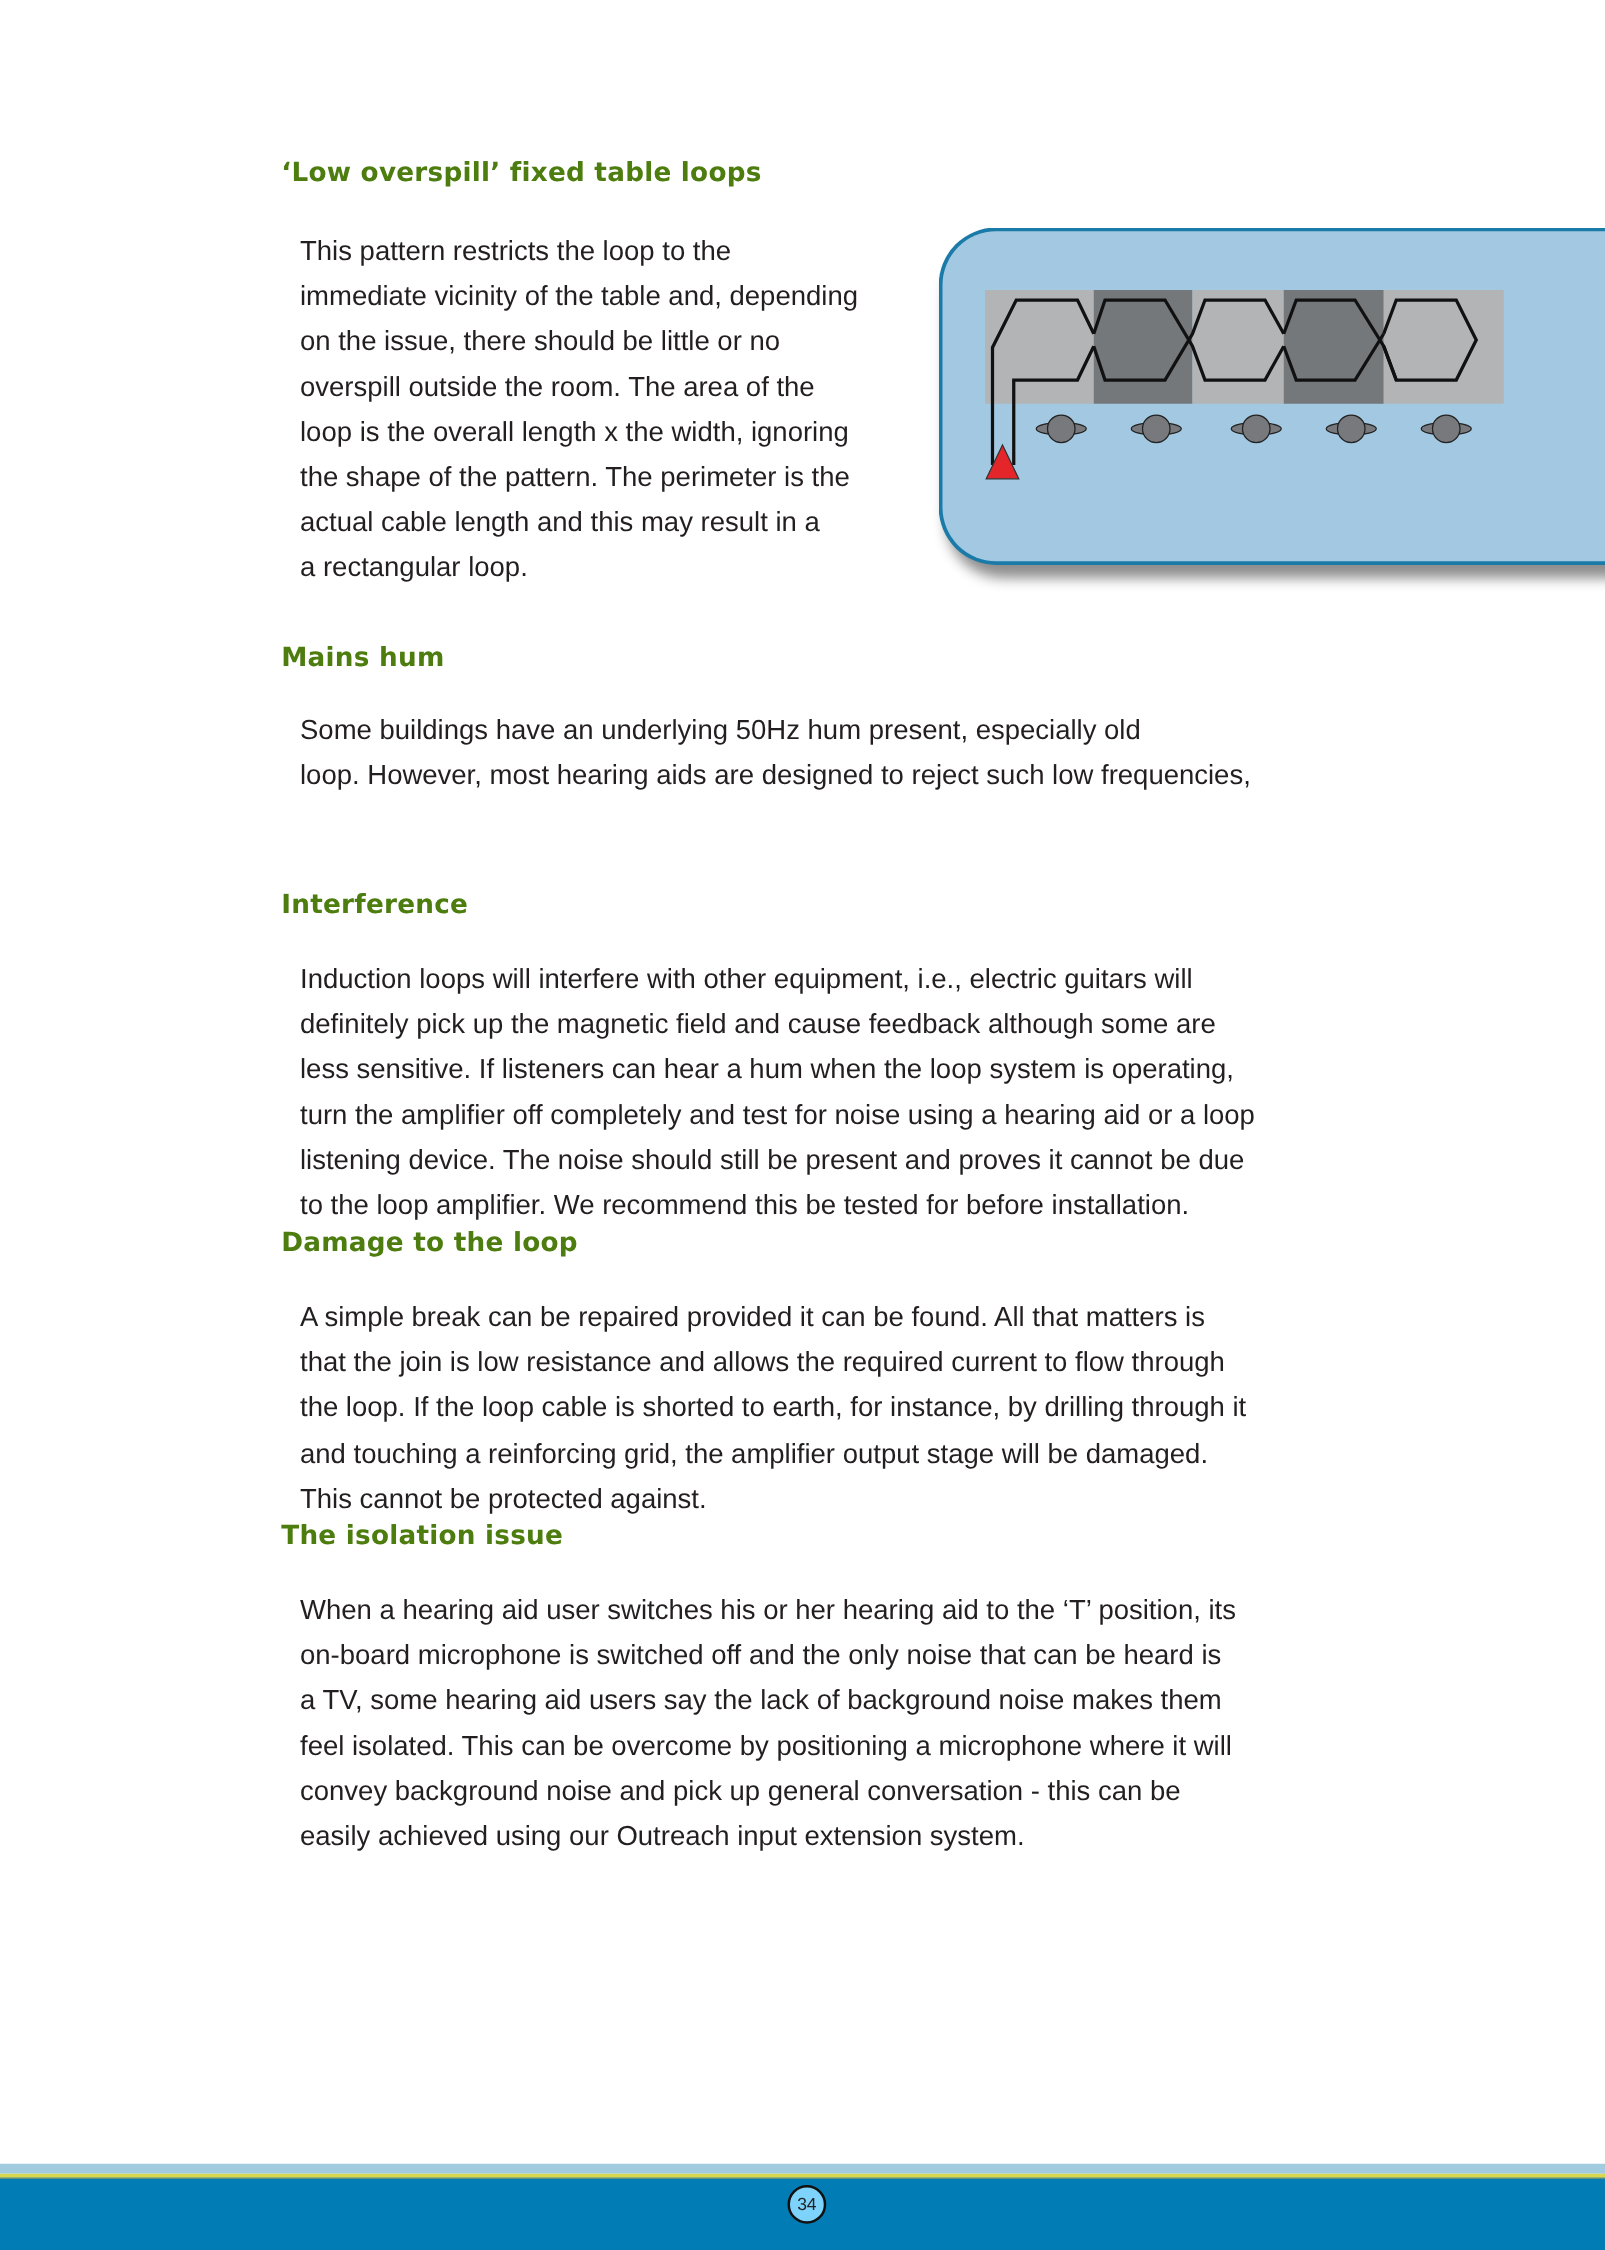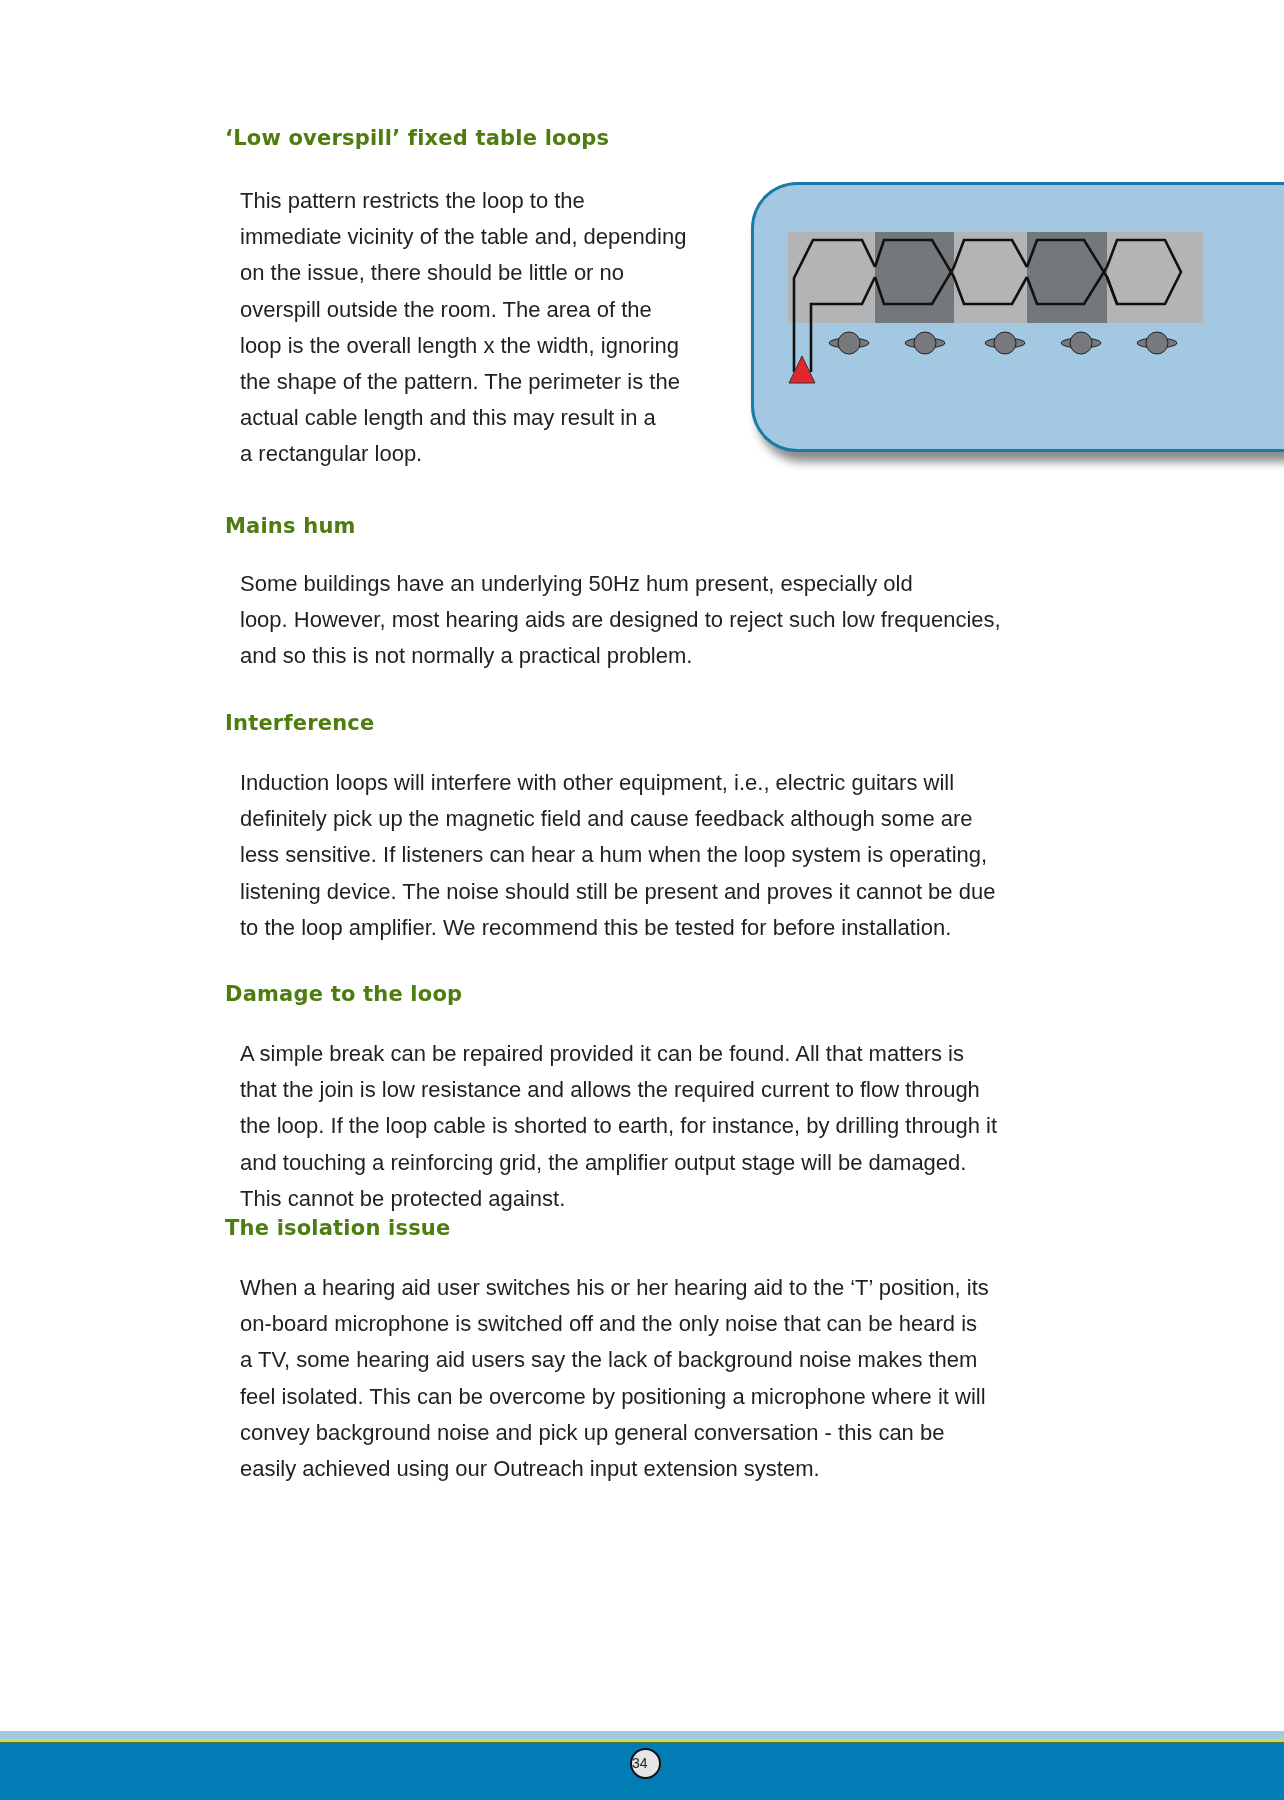--- a/index.html
+++ b/index.html
@@ -29,22 +29,22 @@
     box-shadow: 6px 10px 10px rgba(0,0,0,0.45);
   }
   .diagram-svg { position: absolute; left: 751px; top: 182px; }
   
   .footer-light { position: absolute; left: 0; top: 1731px; width: 1284px; height: 8px; background: #a3cbe0; }
   .footer-yellow { position: absolute; left: 0; top: 1739px; width: 1284px; height: 3px; background: #d8d850; }
   .footer-green { position: absolute; left: 0; top: 1742px; width: 1284px; height: 1px; background: #4a7a3a; }
   .footer-blue { position: absolute; left: 0; top: 1743px; width: 1284px; height: 57px; background: #027cb5; }
   .page-num {
     position: absolute; left: 630px; top: 1748px; width: 27px; height: 27px;
-    border-radius: 50%; background: #e5e5e5; border: 2px solid #111;
-    font-size: 14px; line-height: 27px; text-align: left; color: #222;
+    border-radius: 50%; background: #7dd3fc; border: 2px solid #111;
+    font-size: 14px; line-height: 27px; text-align: center; color: #222;
     font-family: "Liberation Sans", sans-serif;
   }
 </style>
 </head>
 <body>
 
 <h2 class="heading" style="top:126px">‘Low overspill’ fixed table loops</h2>
 <div class="para" style="top:168px">
   <span class="line">This pattern restricts the loop to the</span>
   <span class="line">immediate vicinity of the table and, depending</span>
@@ -101,28 +101,28 @@
       </g>
   </g>
 
   <polygon points="38,201 51,174 64,201" fill="#e4262a" stroke="#333" stroke-width="1"></polygon>
 </svg>
 
 <h2 class="heading" style="top:514px">Mains hum</h2>
 <div class="para" style="top:551px">
   <span class="line">Some buildings have an underlying 50Hz hum present, especially old</span>
   <span class="line">loop. However, most hearing aids are designed to reject such low frequencies,</span>
-  <span class="line">and so this is not normally a practical problem.</span>
 </div>
 
 <h2 class="heading" style="top:711px">Interference</h2>
 <div class="para" style="top:750px">
   <span class="line">Induction loops will interfere with other equipment, i.e., electric guitars will</span>
   <span class="line">definitely pick up the magnetic field and cause feedback although some are</span>
   <span class="line">less sensitive.  If listeners can hear a hum when the loop system is operating,</span>
+  <span class="line">turn the amplifier off completely and test for noise using a hearing aid or a loop</span>
   <span class="line">listening device. The noise should still be present and proves it cannot be due</span>
   <span class="line">to the loop amplifier.  We recommend this be tested for before installation.</span>
 </div>
 
 <h2 class="heading" style="top:982px">Damage to the loop</h2>
 <div class="para" style="top:1021px">
   <span class="line">A simple break can be repaired provided it can be found. All that matters is</span>
   <span class="line">that the join is low resistance and allows the required current to flow through</span>
   <span class="line">the loop. If the loop cable is shorted to earth, for instance, by drilling through it</span>
   <span class="line">and touching a reinforcing grid, the amplifier output stage will be damaged.</span>

